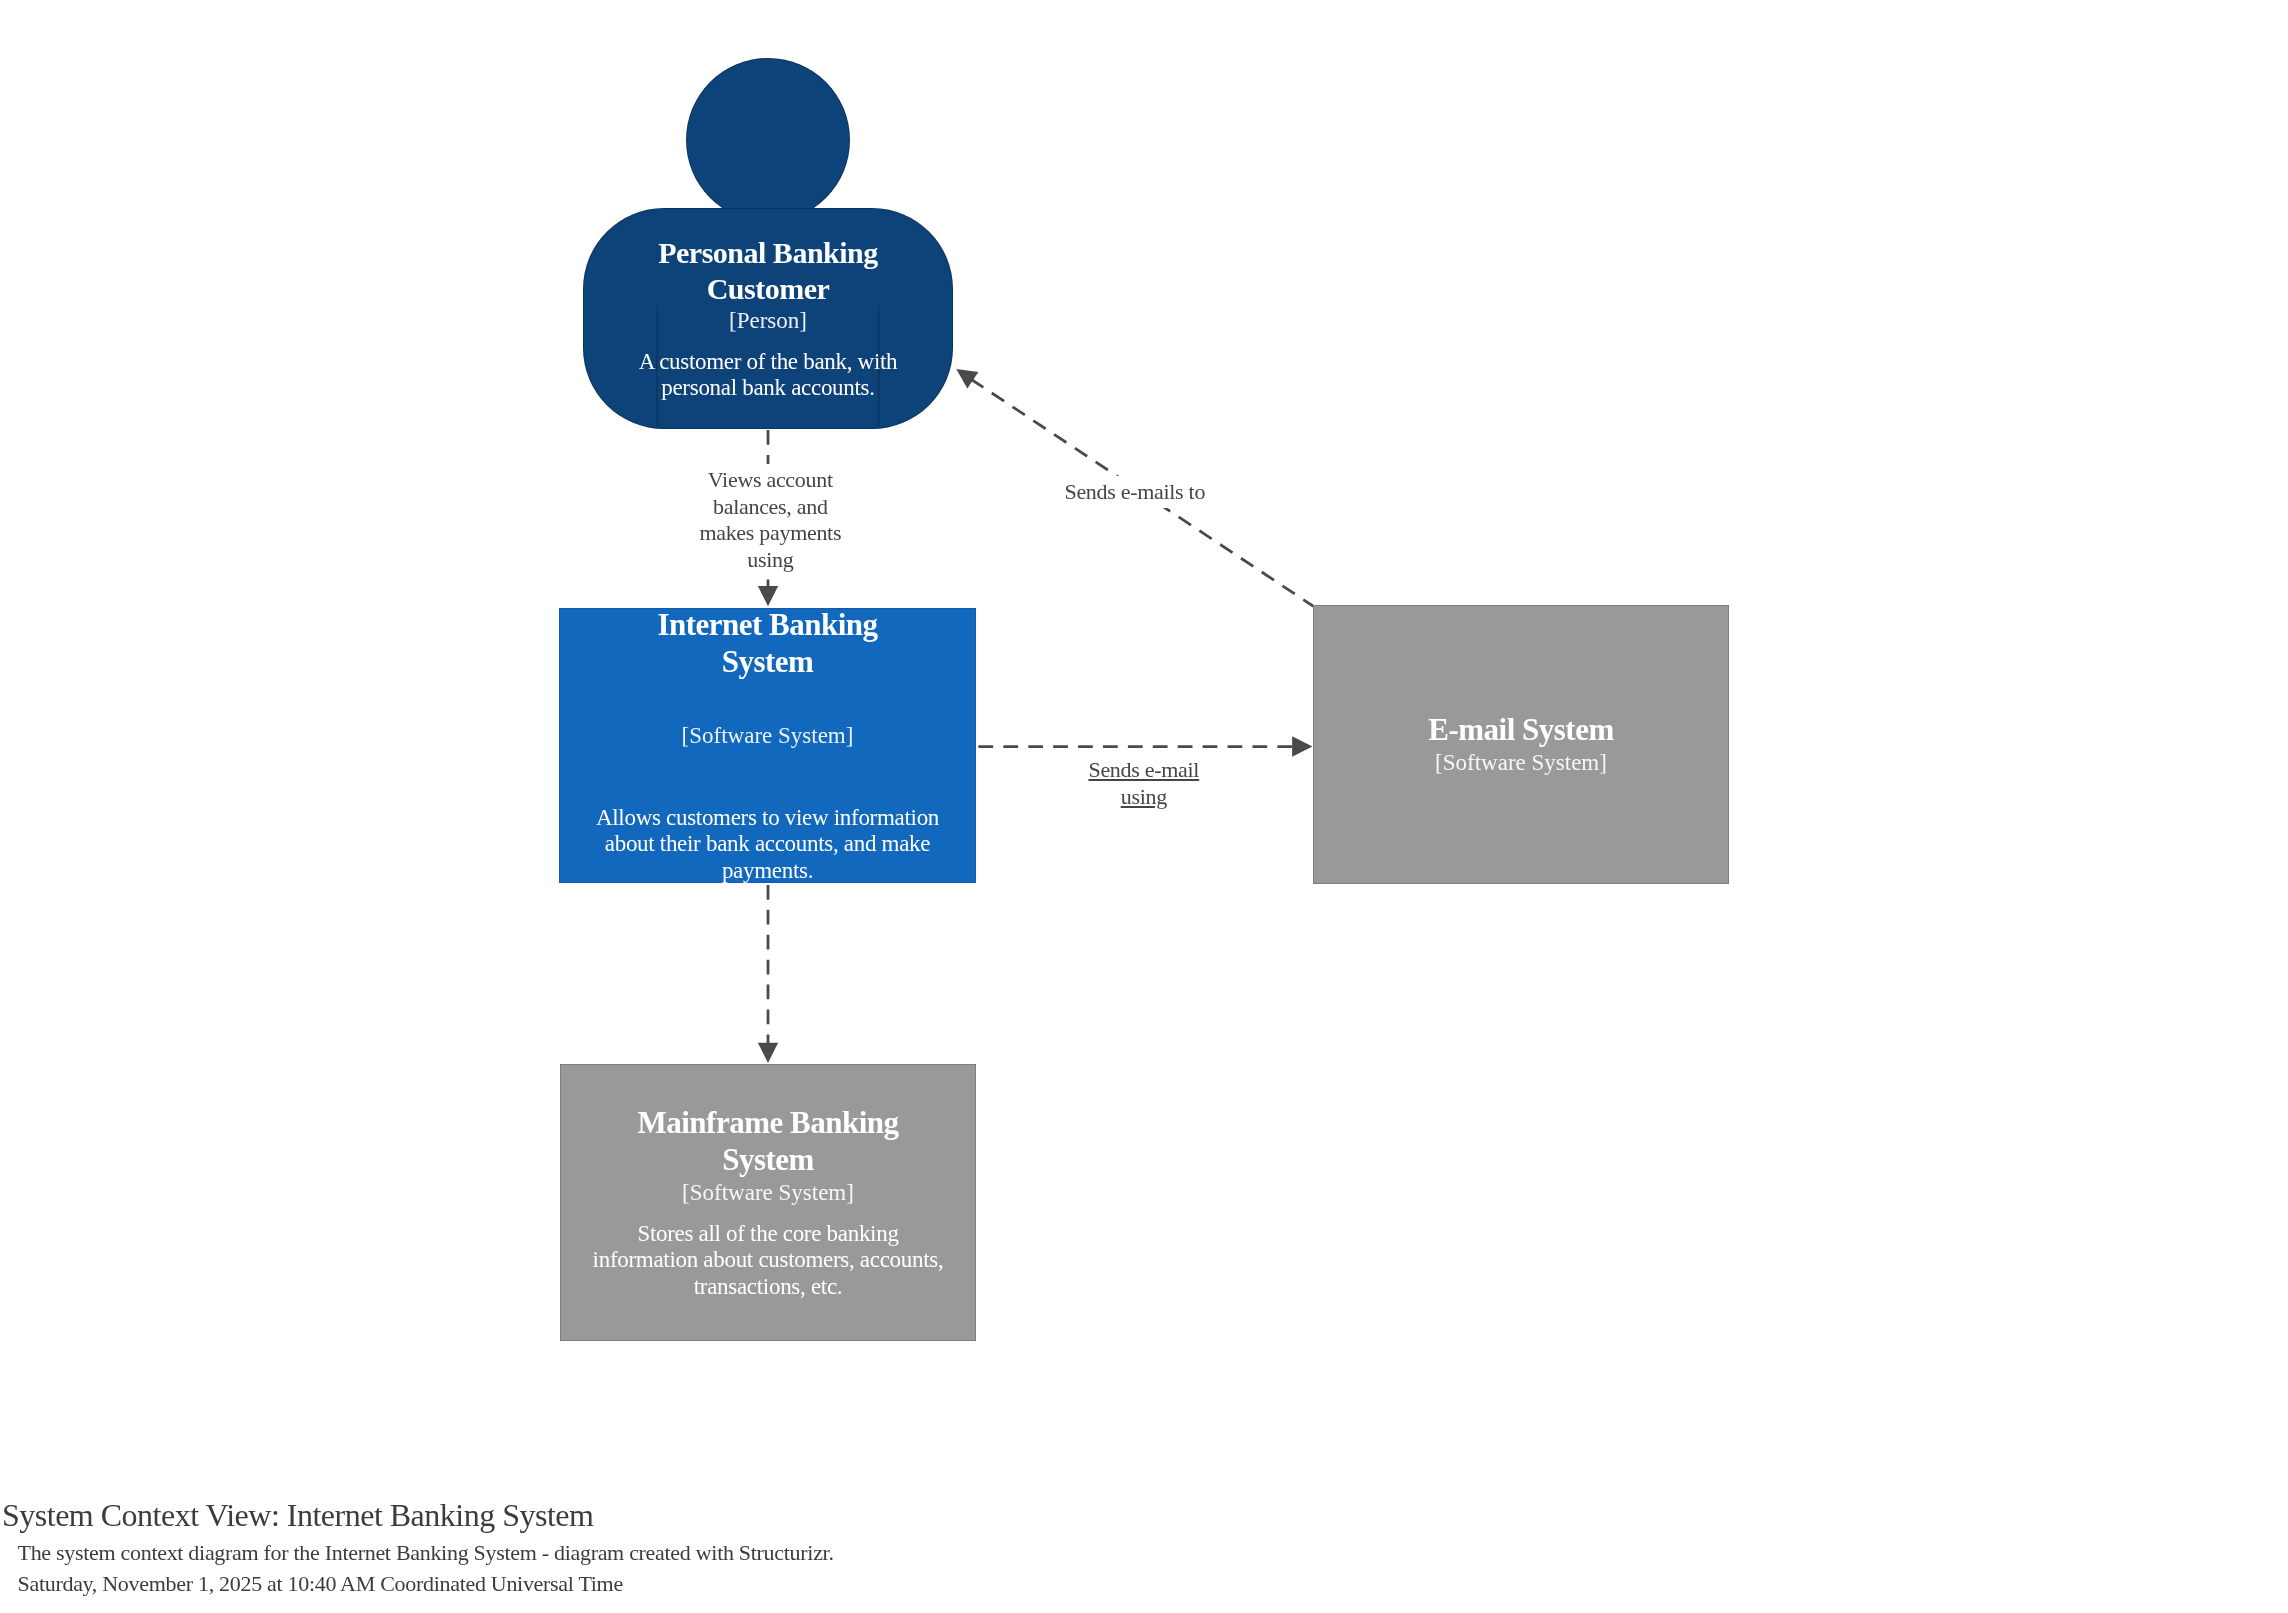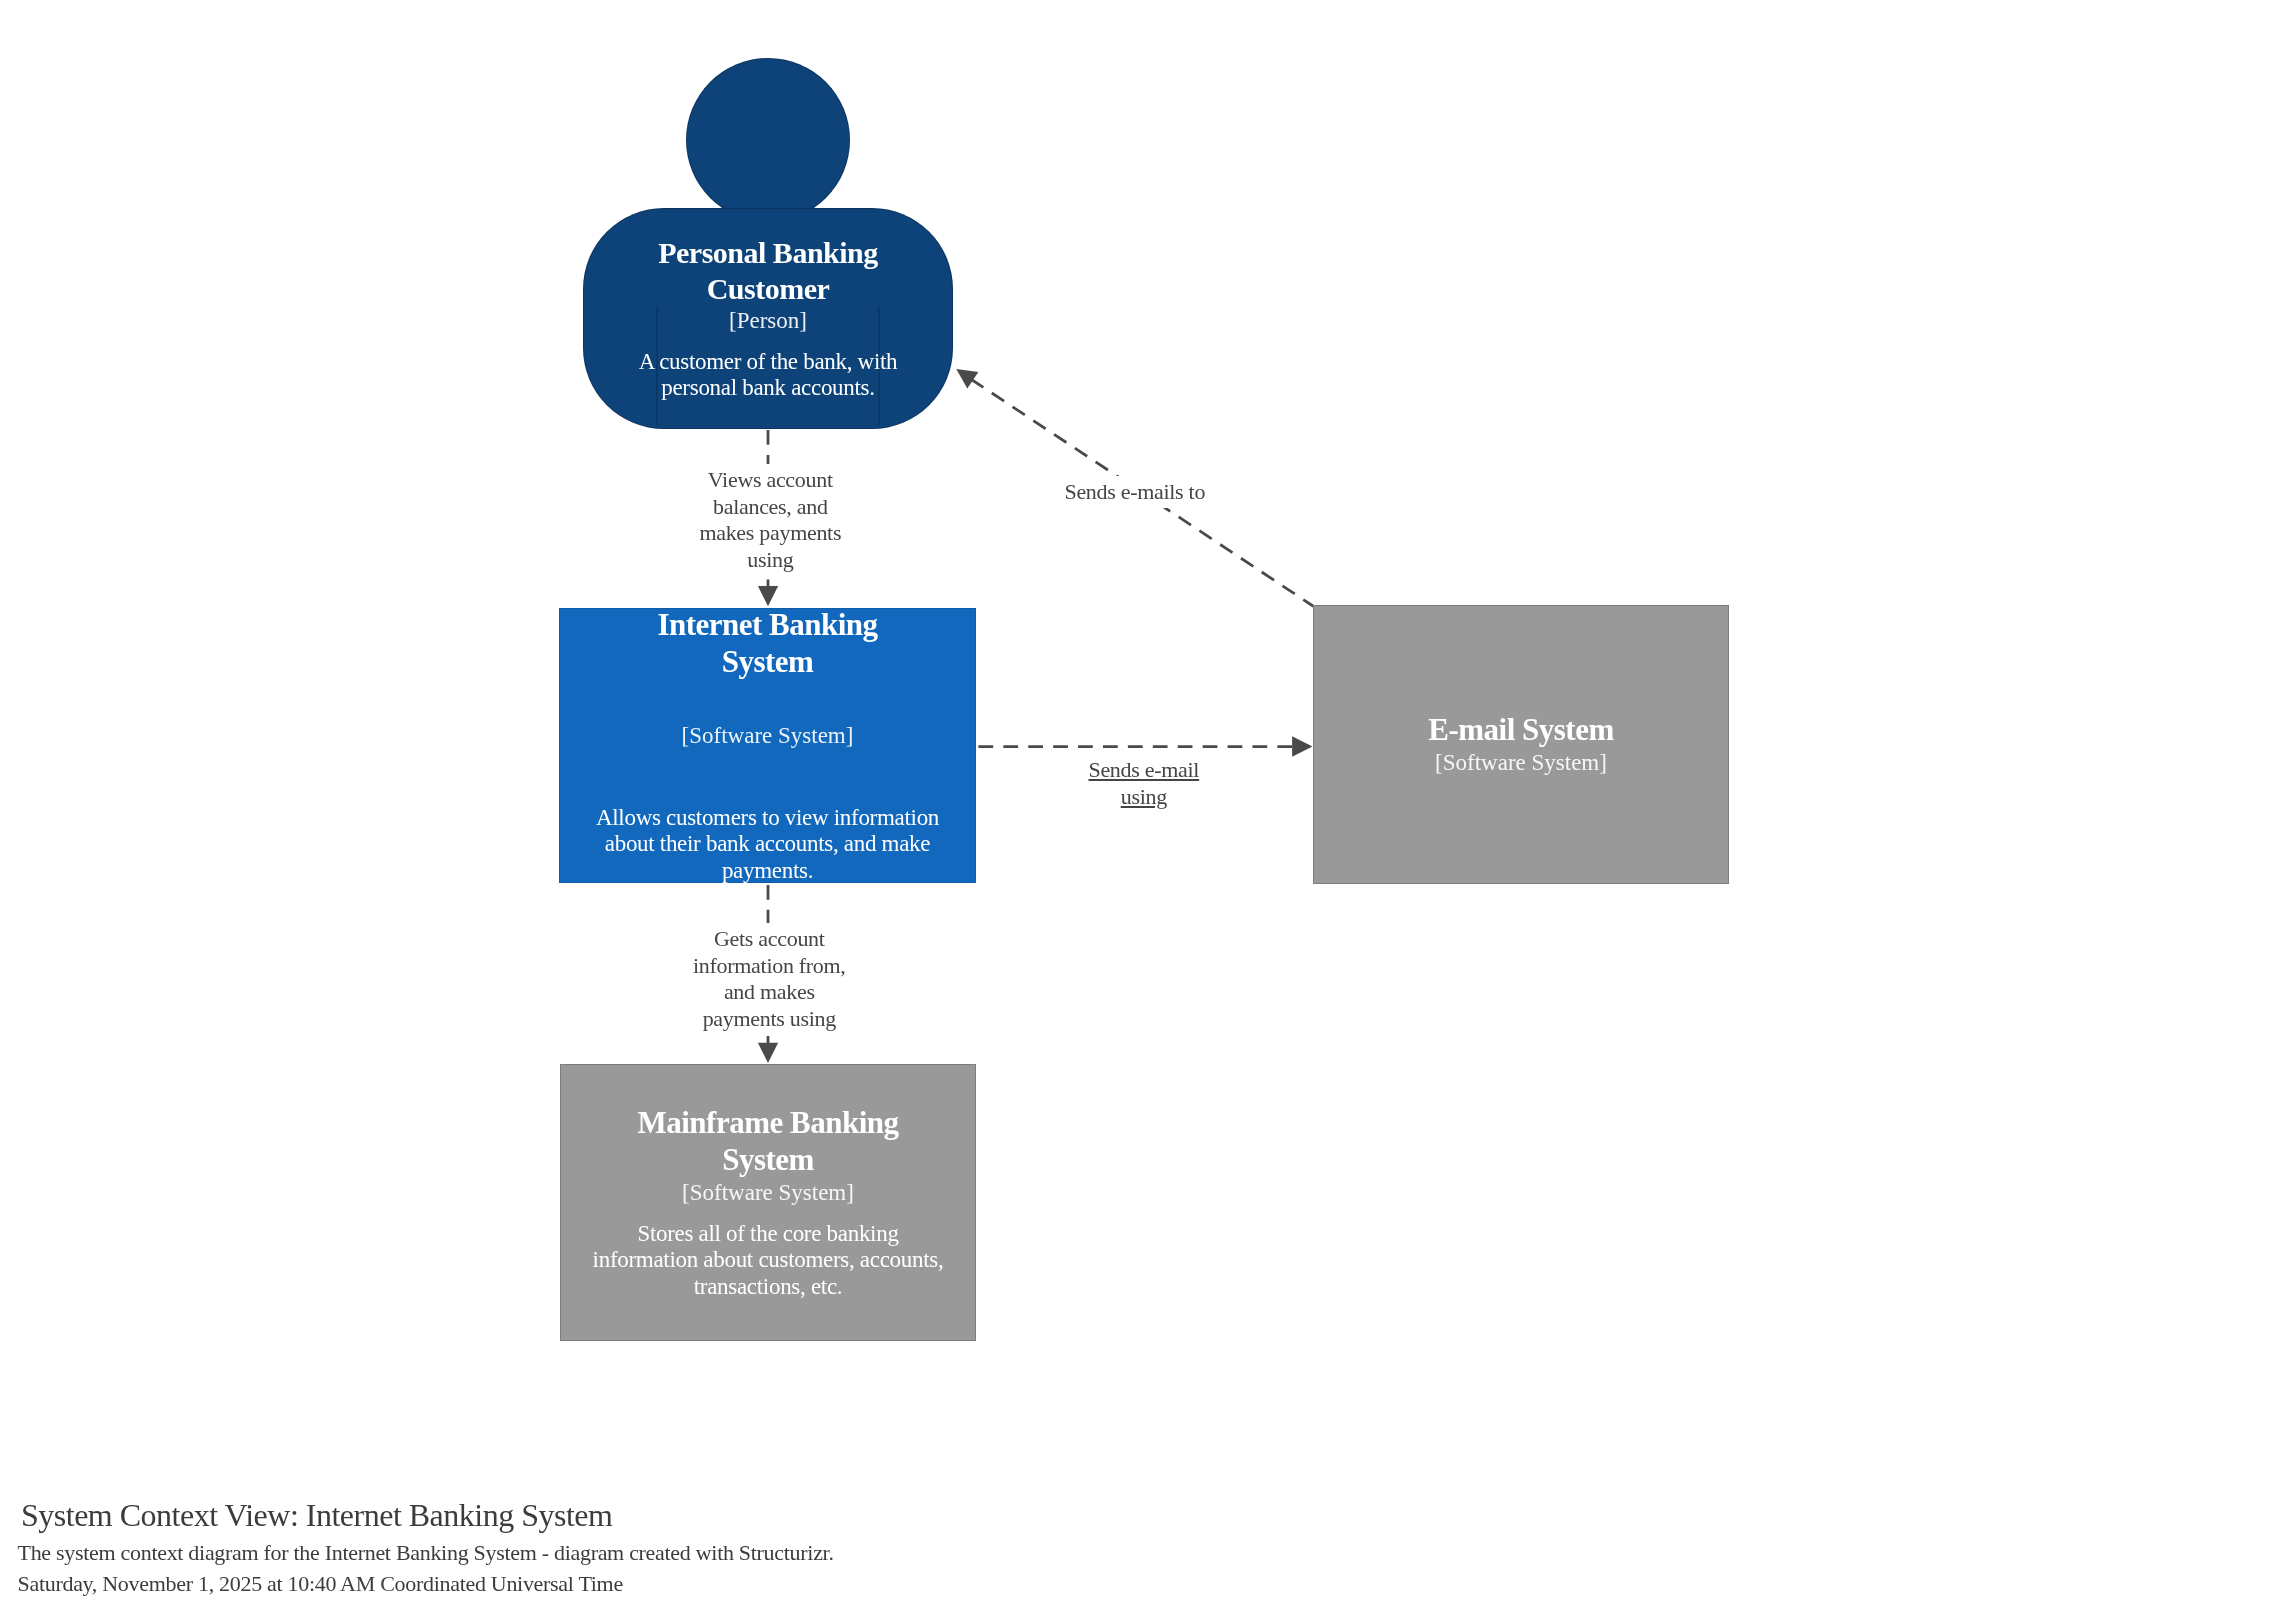--- a/index.html
+++ b/index.html
@@ -122,21 +122,21 @@
     padding: 2.8px 1.8px;
   }
   .rel-label.views   { left: 689px;  top: 464px;  width: 159px; }
   .rel-label.gets    { left: 691px;  top: 923px; width: 153px; }
   .rel-label.sendsusing { left: 1072px; top: 754px; width: 140px; text-decoration: underline; }
   .rel-label.sendsmails { left: 1051px; top: 476px; width: 164px; white-space: nowrap; }
 
   
   .footer { position: absolute; color: #3c3c3c; }
   .footer-title {
-    left: 21px; top: 1497px;
+    left: 2px; top: 1497px;
     font-size: 32px;
     letter-spacing: -0.5px;
   }
   .footer-subtitle {
     left: 17.5px; top: 1540px;
     font-size: 22px;
     letter-spacing: -0.3px;
   }
   .footer-date {
     left: 17.5px; top: 1571px;
@@ -184,21 +184,20 @@
     <div class="node-meta">[Software System]</div>
   </div>
 
   <div class="node mainframe">
     <div class="node-title">Mainframe Banking System</div>
     <div class="node-meta">[Software System]</div>
     <div class="node-desc">Stores all of the core banking information about customers, accounts, transactions, etc.</div>
   </div>
 
   <div class="rel-label views">Views account balances, and makes payments using</div>
-  <div class="rel-label gets">Gets account information from, and makes payments using</div>
   <div class="rel-label sendsusing">Sends e-mail using</div>
   <div class="rel-label sendsmails">Sends e-mails to</div>
 
   <div class="footer footer-title">System Context View: Internet Banking System</div>
   <div class="footer footer-subtitle">The system context diagram for the Internet Banking System - diagram created with Structurizr.</div>
   <div class="footer footer-date">Saturday, November 1, 2025 at 10:40 AM Coordinated Universal Time</div>
 
 </div>
 
 

